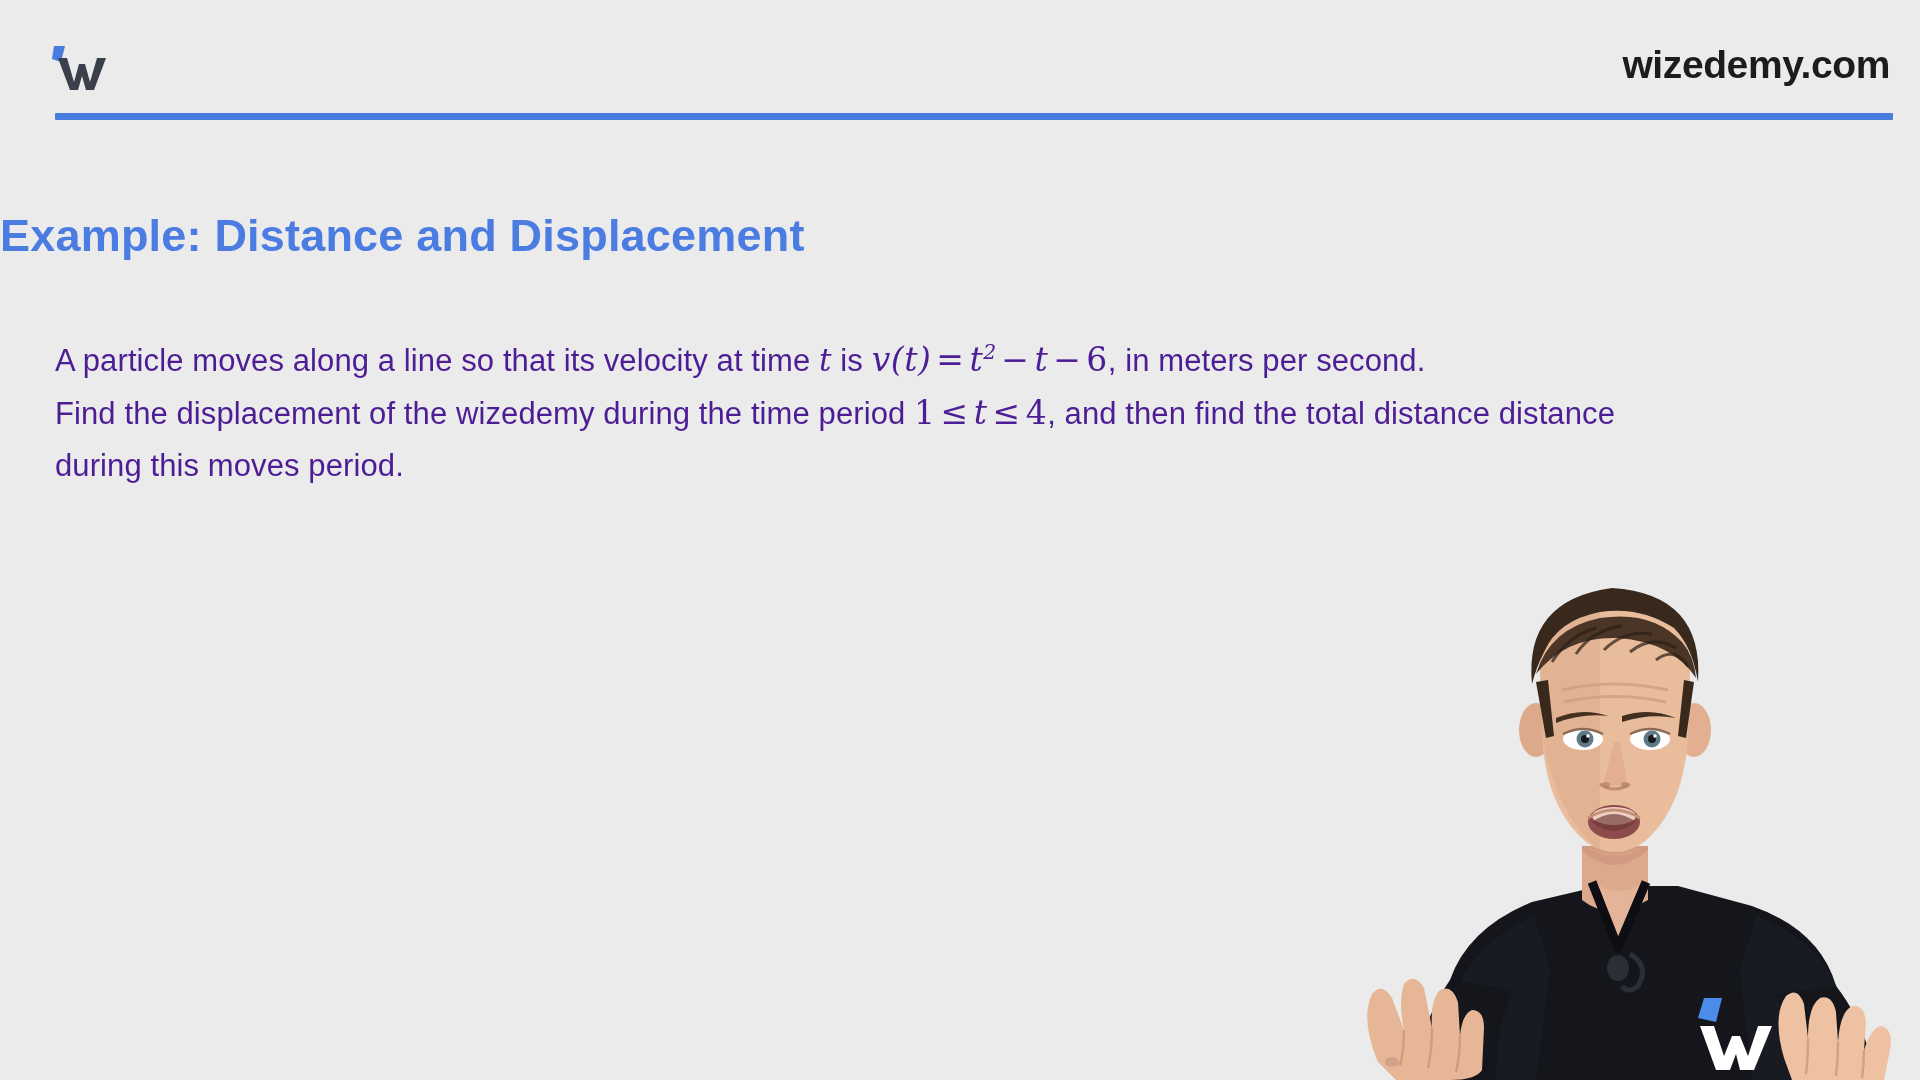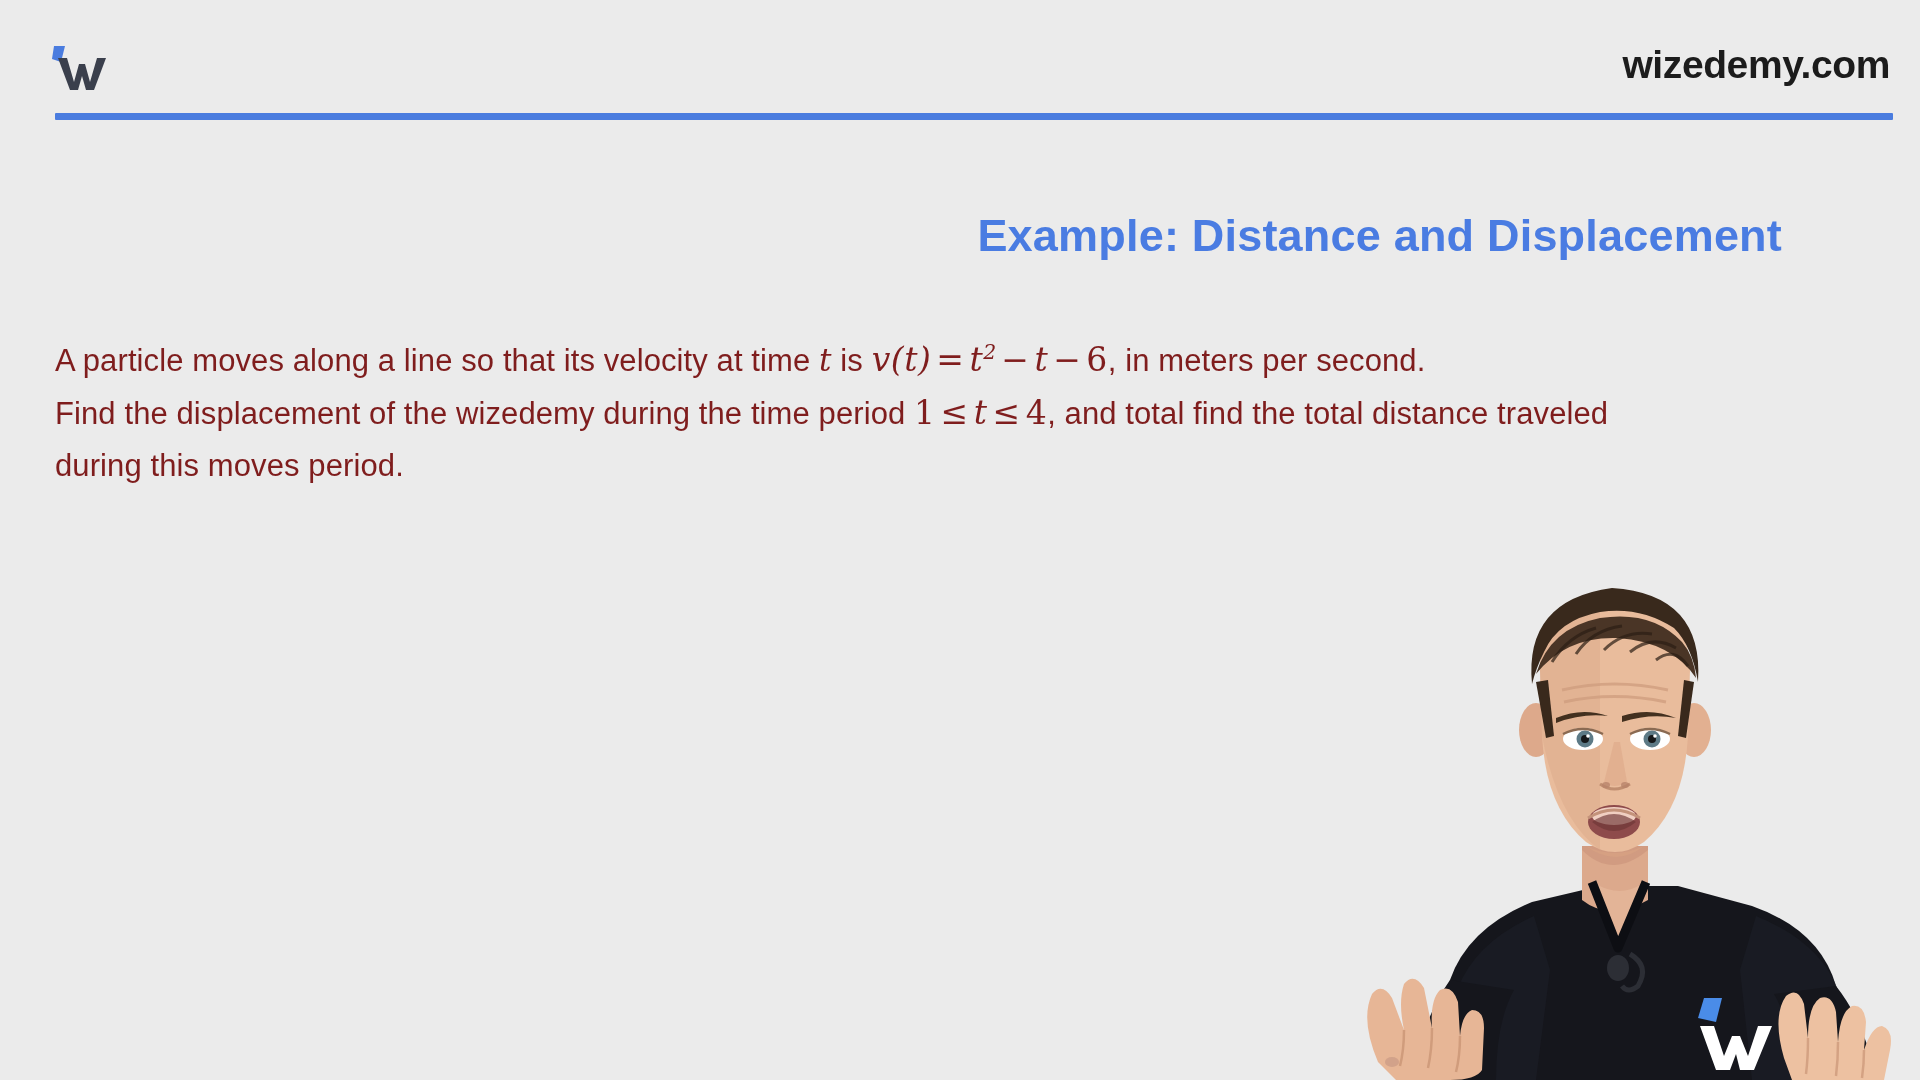--- a/index.html
+++ b/index.html
@@ -60,37 +60,37 @@
     background: #4a7cdf;
     border-radius: 1px;
   }
 
   
   #slide-title {
     position: absolute;
     left: 0;
     top: 210px;
     width: 1782px;
-    text-align: right;
+    text-align: left;
     font-size: 45px;
     font-weight: bold;
     color: #4a7ce2;
     letter-spacing: 0.2px;
     font-family: "Liberation Sans", sans-serif;
   }
 
   
   #problem-body {
     position: absolute;
     left: 55px;
     top: 326px;
     width: 1800px;
     font-size: 31px;
     line-height: 52px;
-    color: #7f1d1d;
+    color: #4c1d95;
     letter-spacing: 0.1px;
   }
   .body-line {
     white-space: nowrap;
   }
 
   
   .math {
     font-family: "DejaVu Serif", "Liberation Serif", serif;
     font-style: italic;
@@ -150,21 +150,21 @@
 
   <div id="slide-title">Example: Distance and Displacement</div>
 
   <div id="problem-body">
 
     <div class="body-line">
       <span>A particle moves along a line so that its velocity at time </span><span class="mathvar">t</span><span> is </span><span class="math"><span>v</span><span>(</span><span>t</span><span>)</span><span class="op">=</span><span>t</span><sup>2</sup><span class="op">−</span><span>t</span><span class="op">−</span><span class="num">6</span></span><span>, in meters per second.</span>
     </div>
 
     <div class="body-line">
-      <span>Find the displacement of the wizedemy during the time period </span><span class="math"><span class="num">1</span><span class="op">≤</span><span>t</span><span class="op">≤</span><span class="num">4</span></span><span>, and total find the total distance traveled</span>
+      <span>Find the displacement of the wizedemy during the time period </span><span class="math"><span class="num">1</span><span class="op">≤</span><span>t</span><span class="op">≤</span><span class="num">4</span></span><span>, and then find the total distance distance</span>
     </div>
 
     <div class="body-line">during this moves period.</div>
   </div>
 
   <div id="presenter">
     <svg width="620" height="530" viewBox="0 0 620 530" xmlns="http://www.w3.org/2000/svg">
       <defs>
         <clipPath id="clipBox">
             <rect x="0" y="0" width="620" height="530"></rect>

